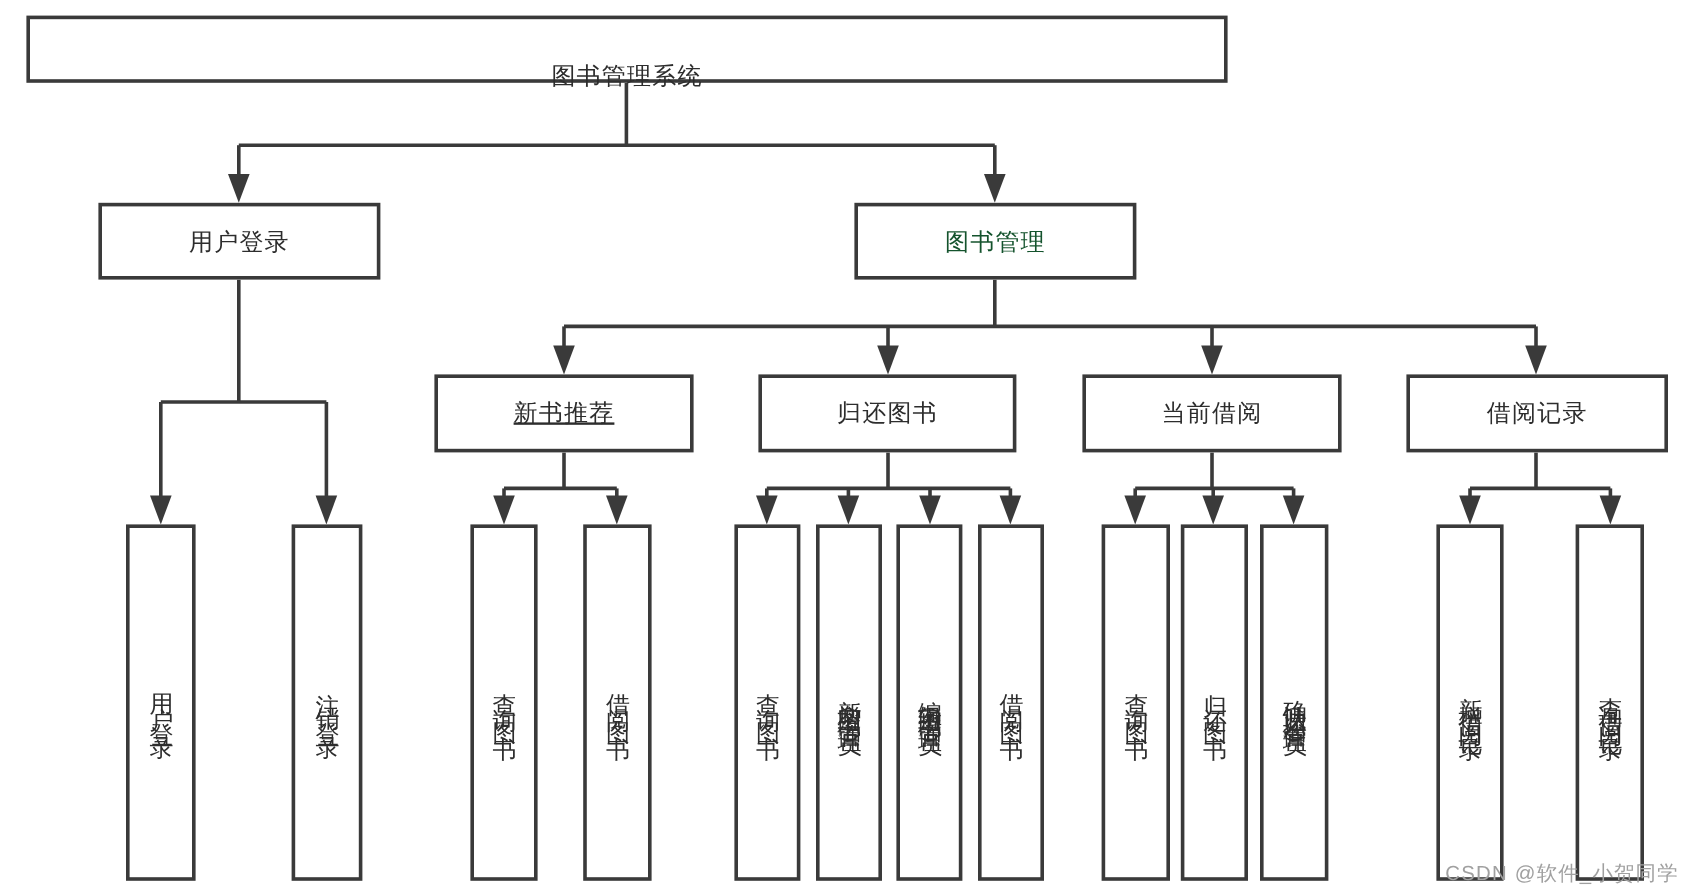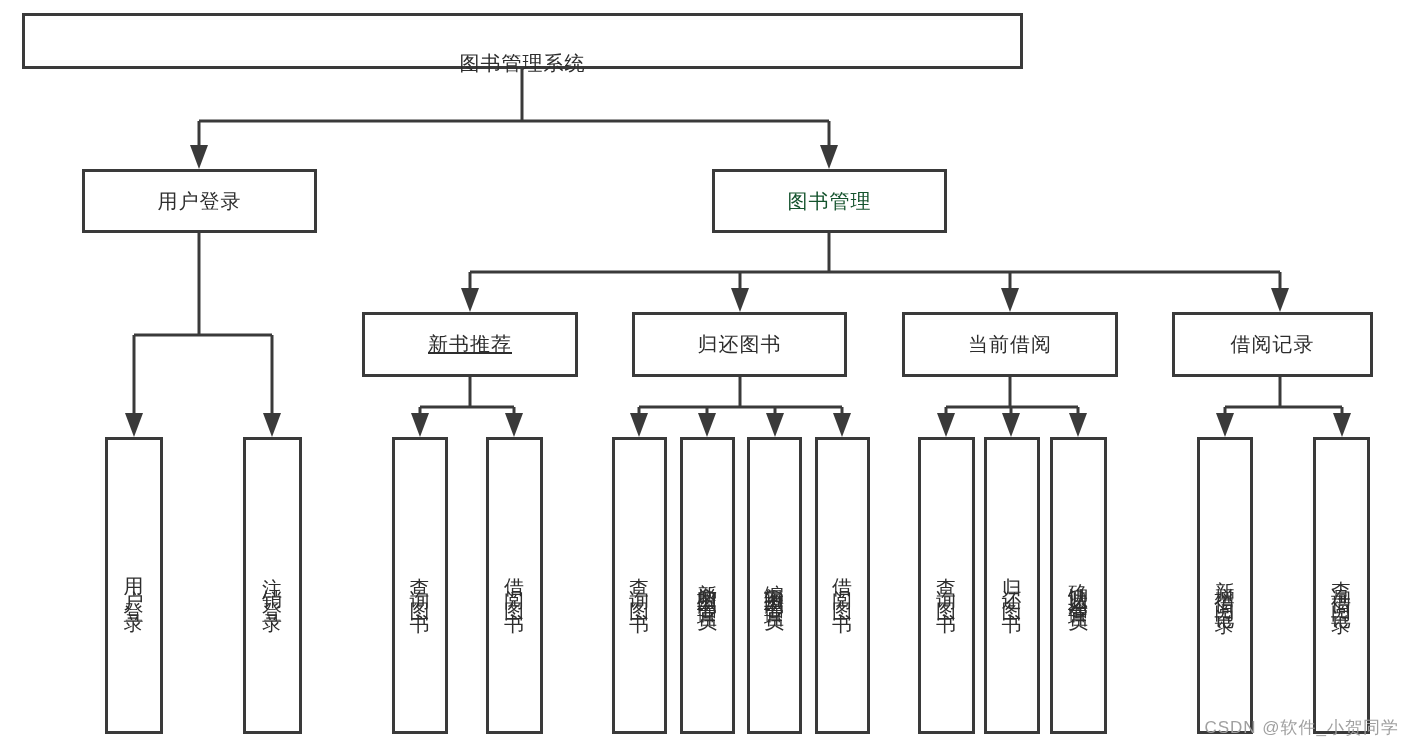--- a/index.html
+++ b/index.html
@@ -127,21 +127,21 @@
       </div>
       <div class="node h-node" style="left: 362px; top: 312px; width: 216px; height: 65px; border-color: rgb(58, 58, 58);">
         <span style="color: rgb(45, 45, 45); text-decoration: underline;">新书推荐</span>
       </div>
       <div class="node h-node" style="left: 632px; top: 312px; width: 215px; height: 65px; border-color: rgb(58, 58, 58);">
         <span style="color: rgb(45, 45, 45);">归还图书</span>
       </div>
       <div class="node h-node" style="left: 902px; top: 312px; width: 216px; height: 65px; border-color: rgb(58, 58, 58);">
         <span style="color: rgb(45, 45, 45);">当前借阅</span>
       </div>
-      <div class="node h-node" style="left: 1172px; top: 312px; width: 201px; height: 65px; border-color: rgb(58, 58, 58); justify-content: center;">
+      <div class="node h-node" style="left: 1172px; top: 312px; width: 218px; height: 65px; border-color: rgb(58, 58, 58); justify-content: center;">
         <span style="color: rgb(45, 45, 45);">借阅记录</span>
       </div>
       <div class="node v-node v-short" style="left: 105px; top: 437px; width: 58px; height: 297px; border-color: rgb(58, 58, 58);">
         <span style="color: rgb(45, 45, 45);">用户登录</span>
       </div>
       <div class="node v-node v-short" style="left: 243px; top: 437px; width: 59px; height: 297px; border-color: rgb(58, 58, 58);">
         <span style="color: rgb(45, 45, 45);">注销登录</span>
       </div>
       <div class="node v-node v-short" style="left: 392px; top: 437px; width: 56px; height: 297px; border-color: rgb(58, 58, 58);">
         <span style="color: rgb(45, 45, 45);">查询图书</span>

